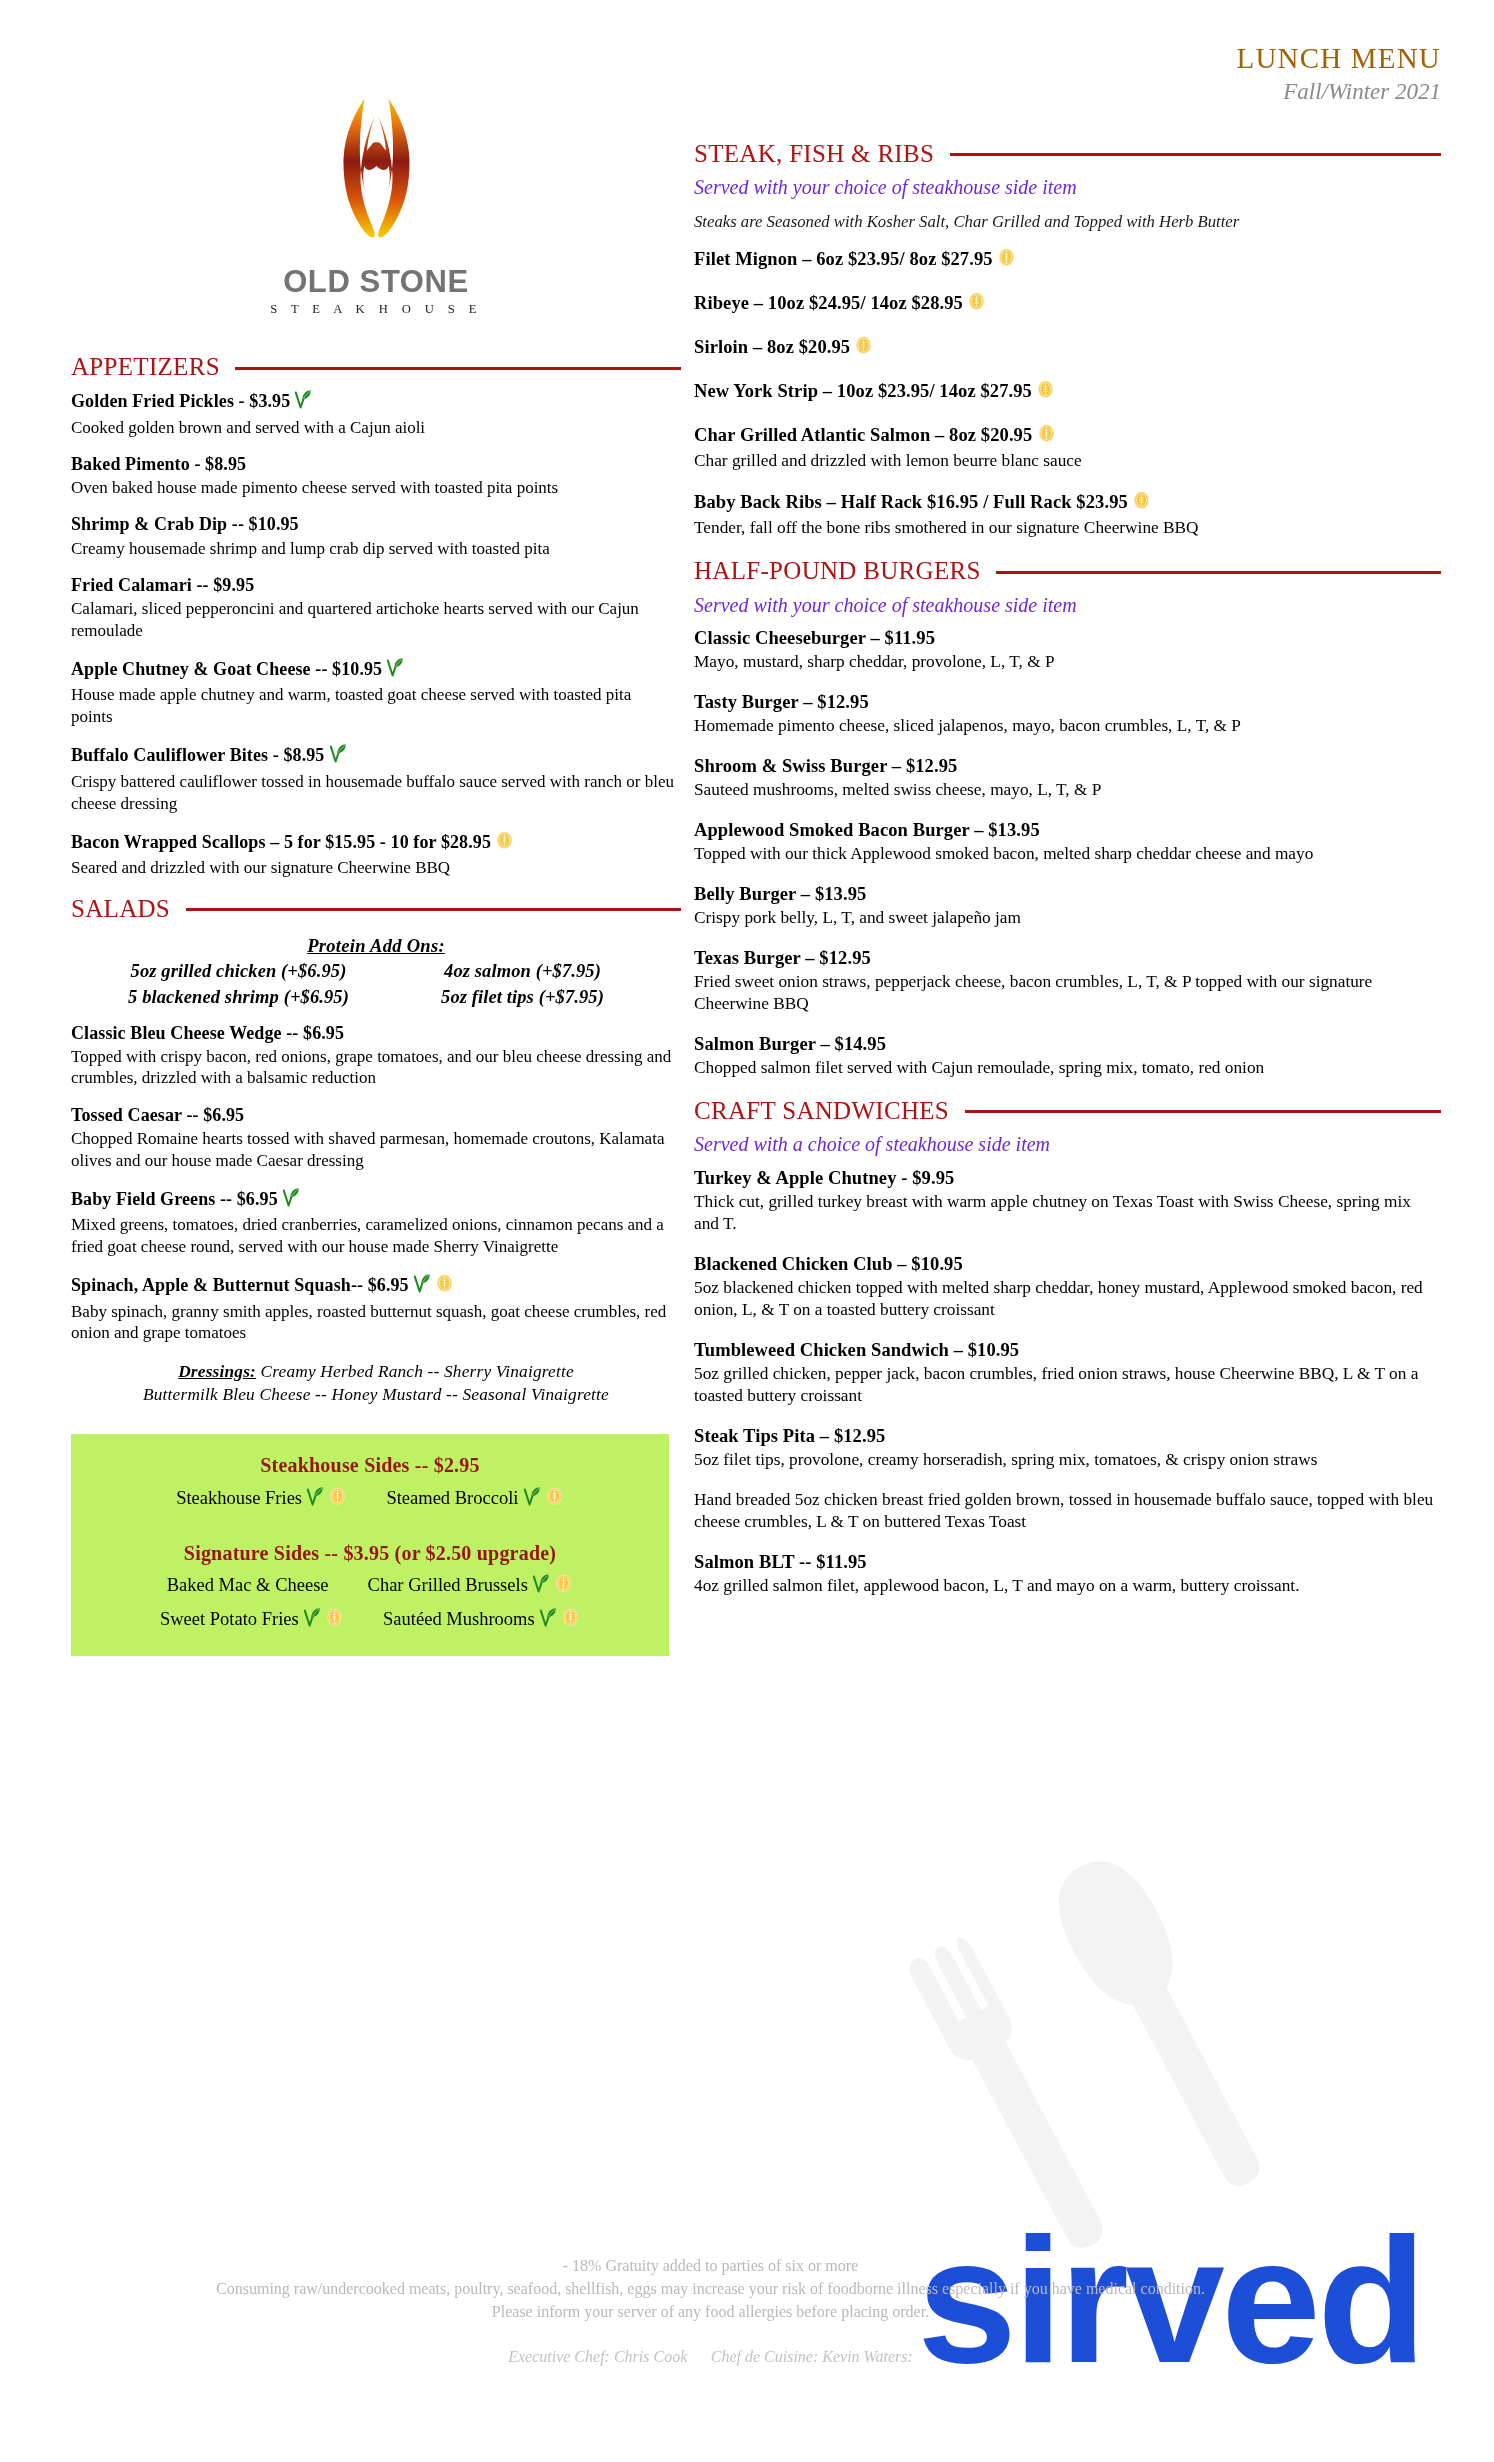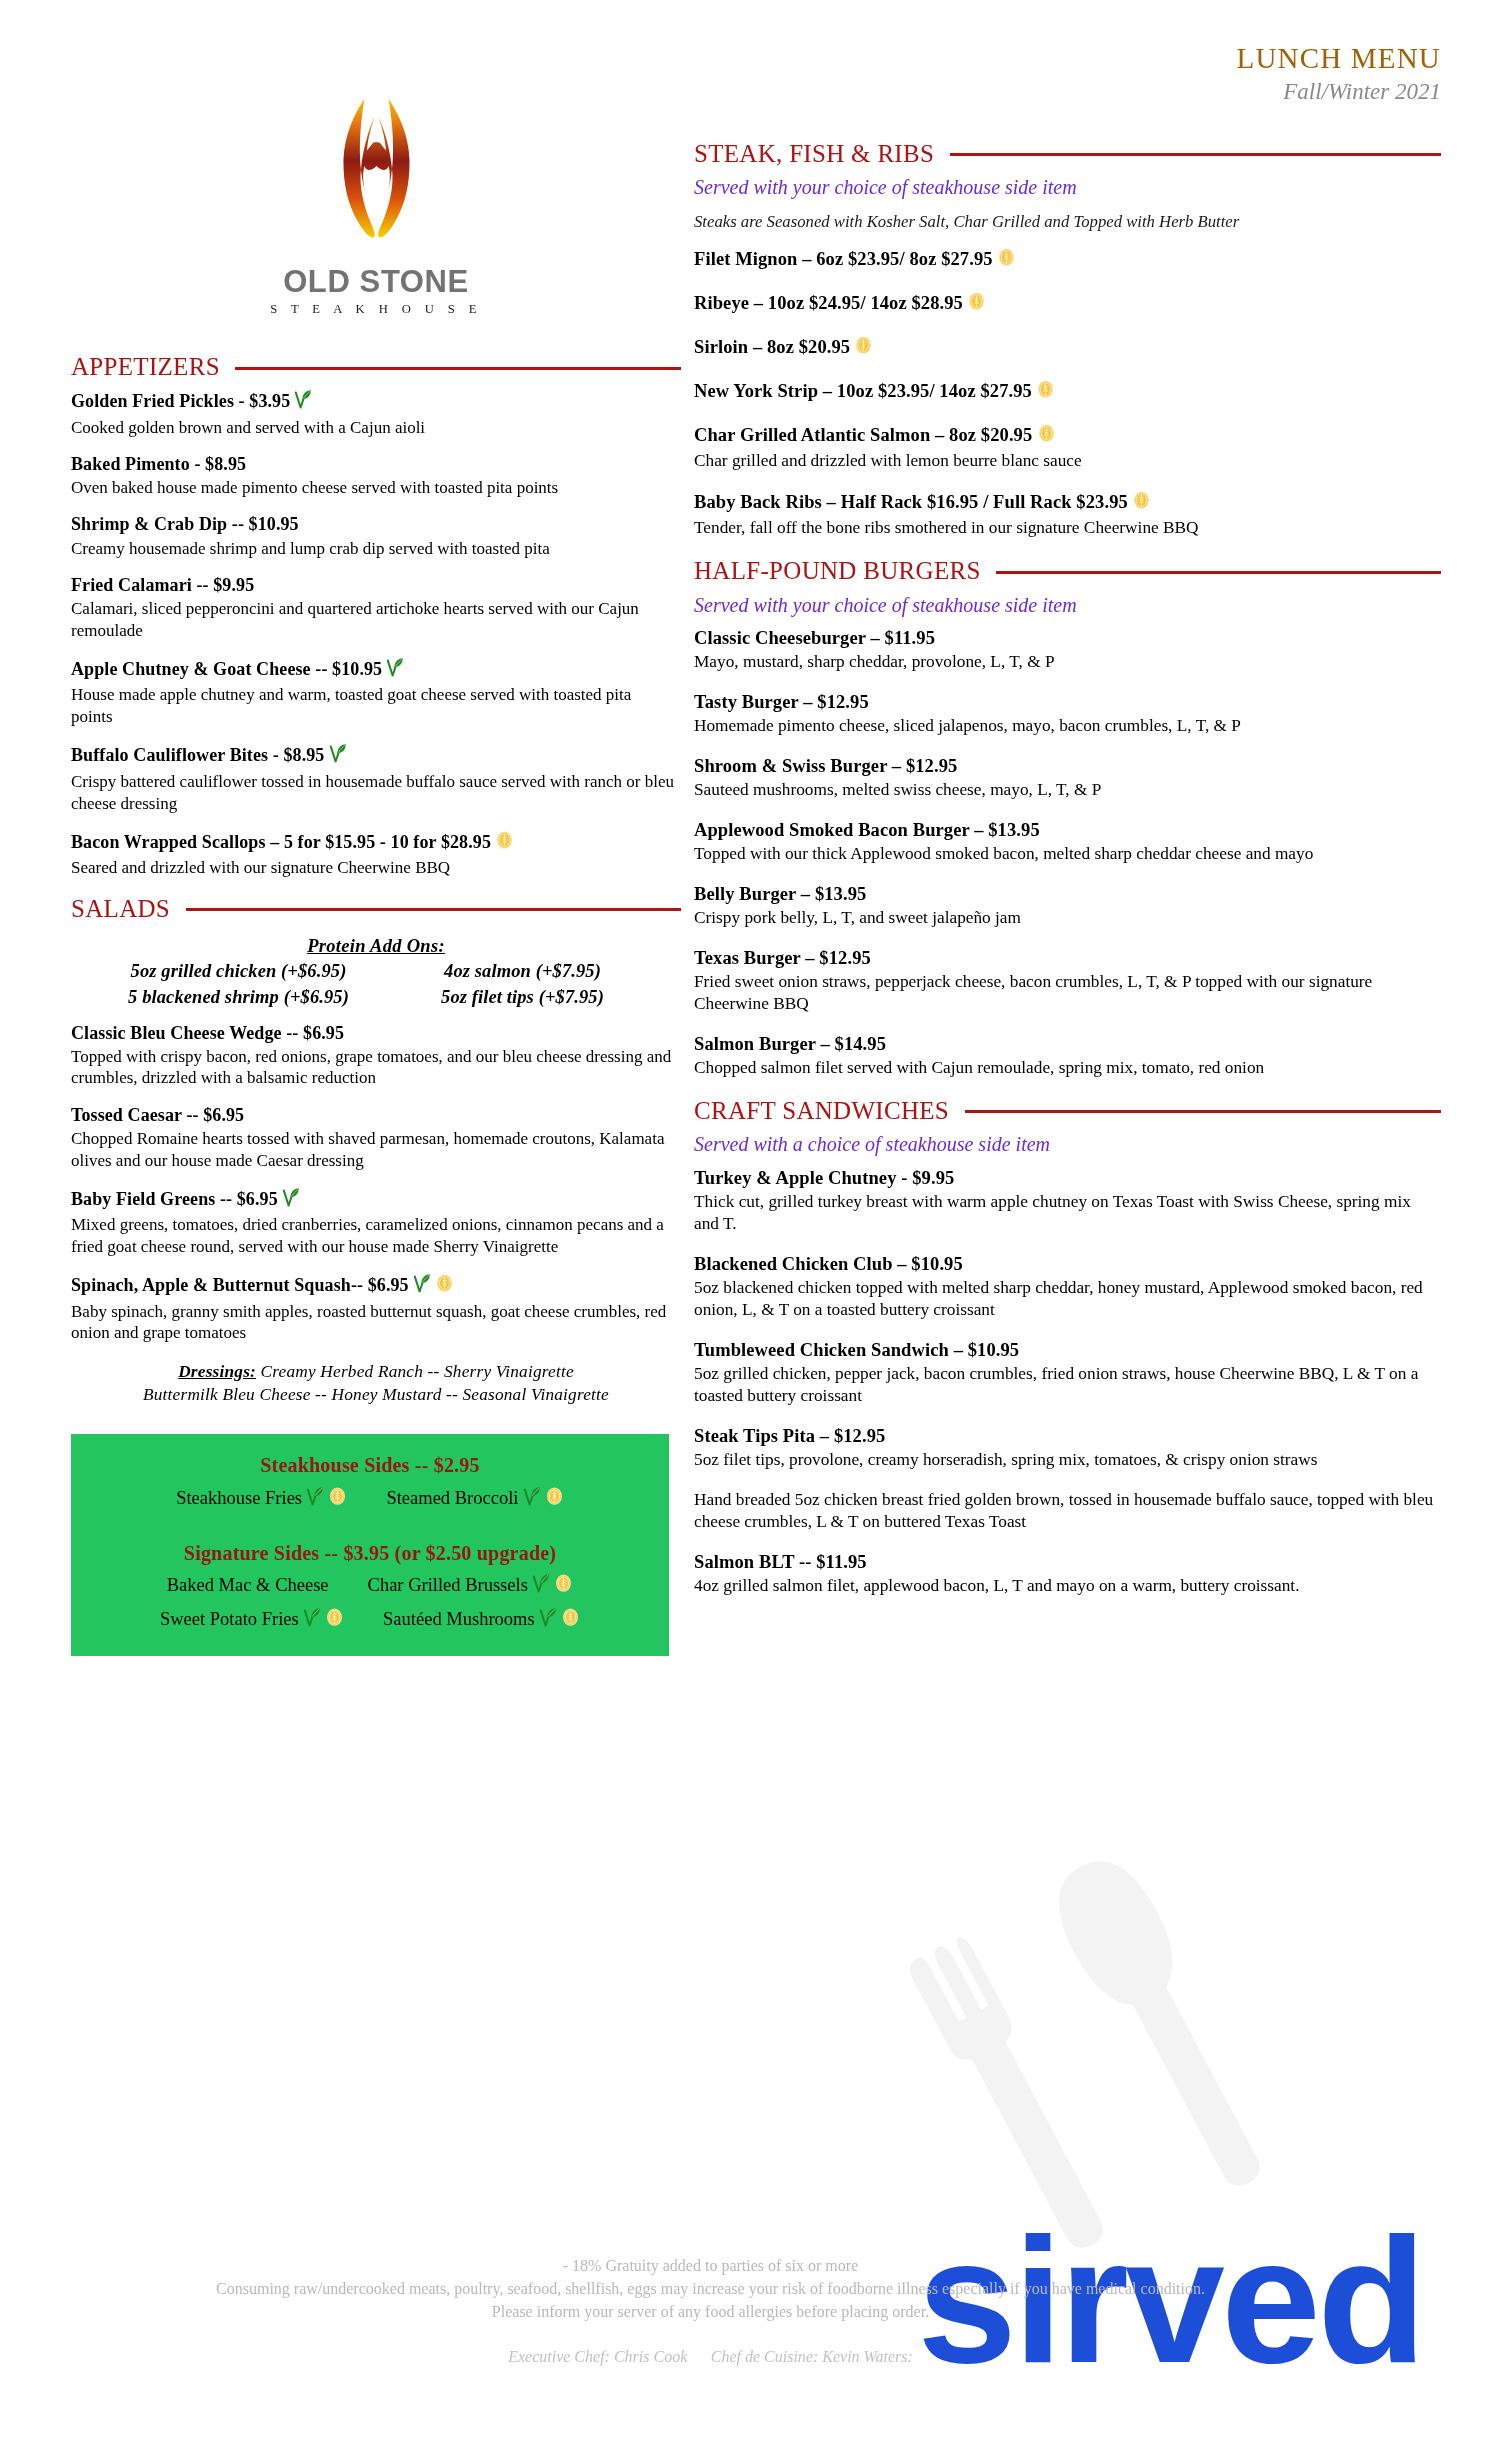--- a/index.html
+++ b/index.html
@@ -191,21 +191,21 @@
     font-style: italic;
     font-size: 17.3px;
     line-height: 1.35;
     margin: 13px 0 6px 0;
     letter-spacing: 0.2px;
   }
   .dressings .dlabel { text-decoration: underline; font-weight: 600; }
 
   
   .sides-box {
-    background: #22c55e;
+    background: #bef264;
     margin-top: 27.5px;
     padding: 20.3px 18px 24px 18px;
     width: 598px;
     text-align: center;
   }
   .sides-box .sb-title {
     color: #9B1414;
     font-weight: 700;
     font-size: 20px;
     letter-spacing: 0.2px;

